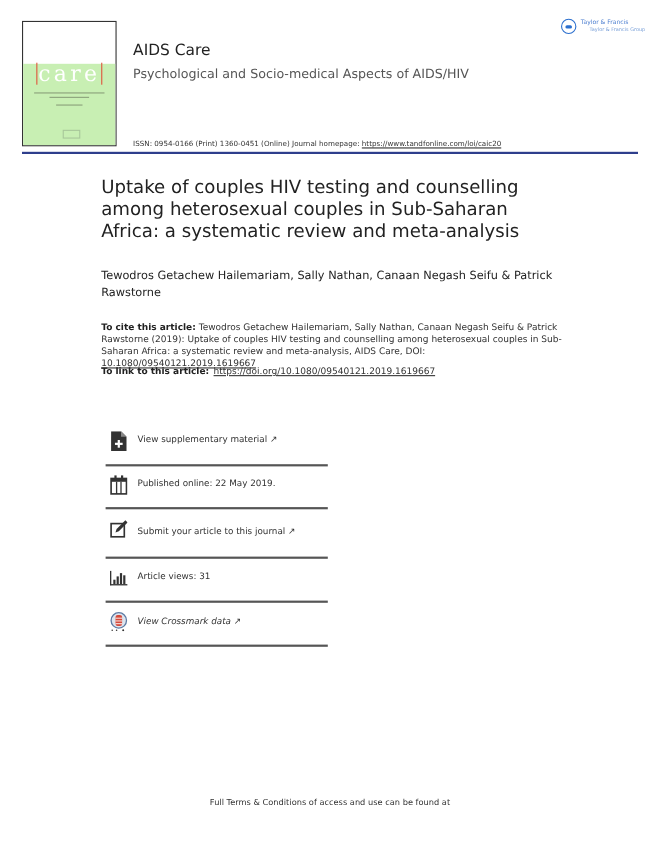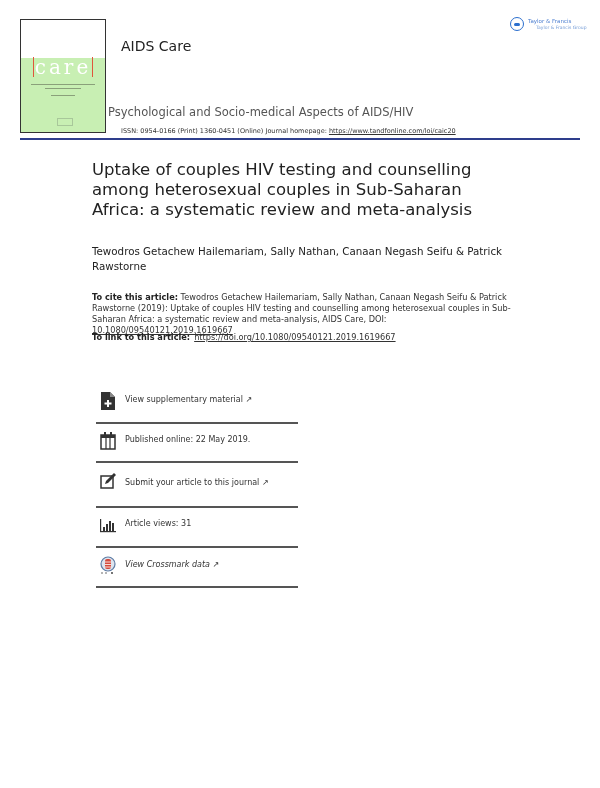--- a/index.html
+++ b/index.html
@@ -10,21 +10,21 @@
   .cover { left:20px; top:19px; width:86px; height:114px; border:1px solid #333; box-sizing:border-box; background:#fff; overflow:hidden; }
   .cover .green { position:absolute; left:0; right:0; top:38px; bottom:0; background:#c8efb3; }
   .cover .aids { position:absolute; left:0; right:0; top:10px; text-align:center; font-family:"DejaVu Serif", serif; font-size:22px; color:#e0553c; letter-spacing:-1px; line-height:24px; }
   .cover .aids .bar { display:inline-block; width:1px; height:20px; background:#e0553c; vertical-align:-2px; margin:0 1px; }
   .cover .care { position:absolute; left:0; right:0; top:36px; text-align:center; font-family:"DejaVu Serif", serif; font-size:20px; color:#fff; letter-spacing:3px; line-height:22px; }
   .cover .care .bar { display:inline-block; width:1px; height:20px; background:#e0553c; vertical-align:-3px; margin:0 1px; }
   .cover .sub { position:absolute; left:10px; right:10px; height:1px; background:#8aa07a; }
   .cover .logo { position:absolute; left:36px; top:98px; width:14px; height:6px; border:1px solid #a8c79a; }
 
   .journal-title { left:121px; top:38px; font-size:14px; color:#222; }
-  .journal-sub { left:108px; top:60px; font-size:11.5px; color:#555;margin-top:45px; }
+  .journal-sub { left:121px; top:60px; font-size:11.5px; color:#555; }
   .issn { left:121px; top:127px; font-size:6.5px; color:#333; white-space:nowrap; }
   .issn a { color:#333; text-decoration:underline; }
   .rule-top { left:20px; top:138px; width:560px; height:2px; background:#2e3e8c; }
 
   .tf { left:510px; top:17px; width:72px; height:16px; }
   .tf .circle { position:absolute; left:0; top:0; width:14px; height:14px; border:1.5px solid #2b6fce; border-radius:50%; box-sizing:border-box; }
   .tf .circle::after { content:""; position:absolute; left:3px; top:5px; width:6px; height:3px; background:#2b6fce; border-radius:2px; }
   .tf .name { position:absolute; left:18px; top:1px; font-size:5.5px; color:#4d7fd0; white-space:nowrap; }
   .tf .grp { position:absolute; left:26px; top:8px; font-size:4.5px; color:#7aa0d8; white-space:nowrap; }
 
@@ -129,13 +129,14 @@
       <line x1="5" y1="11" x2="11" y2="11" stroke="#fff" stroke-width="0.8"></line>
       <circle cx="2" cy="17" r="0.7" fill="#333"></circle>
       <circle cx="6" cy="17" r="0.7" fill="#333"></circle>
       <circle cx="12" cy="17" r="0.9" fill="#333"></circle>
     </svg>
   <span class="label" style="top:12px;font-style:italic;"><span>View Crossmark data</span> <span>↗</span></span>
 </div>
 <div class="abs divider" style="top:586px;"></div>
 
 <div class="abs footer">
+  <div>Full Terms &amp; Conditions of access and use can be found at</div>
 </div>
 
 </body></html>

